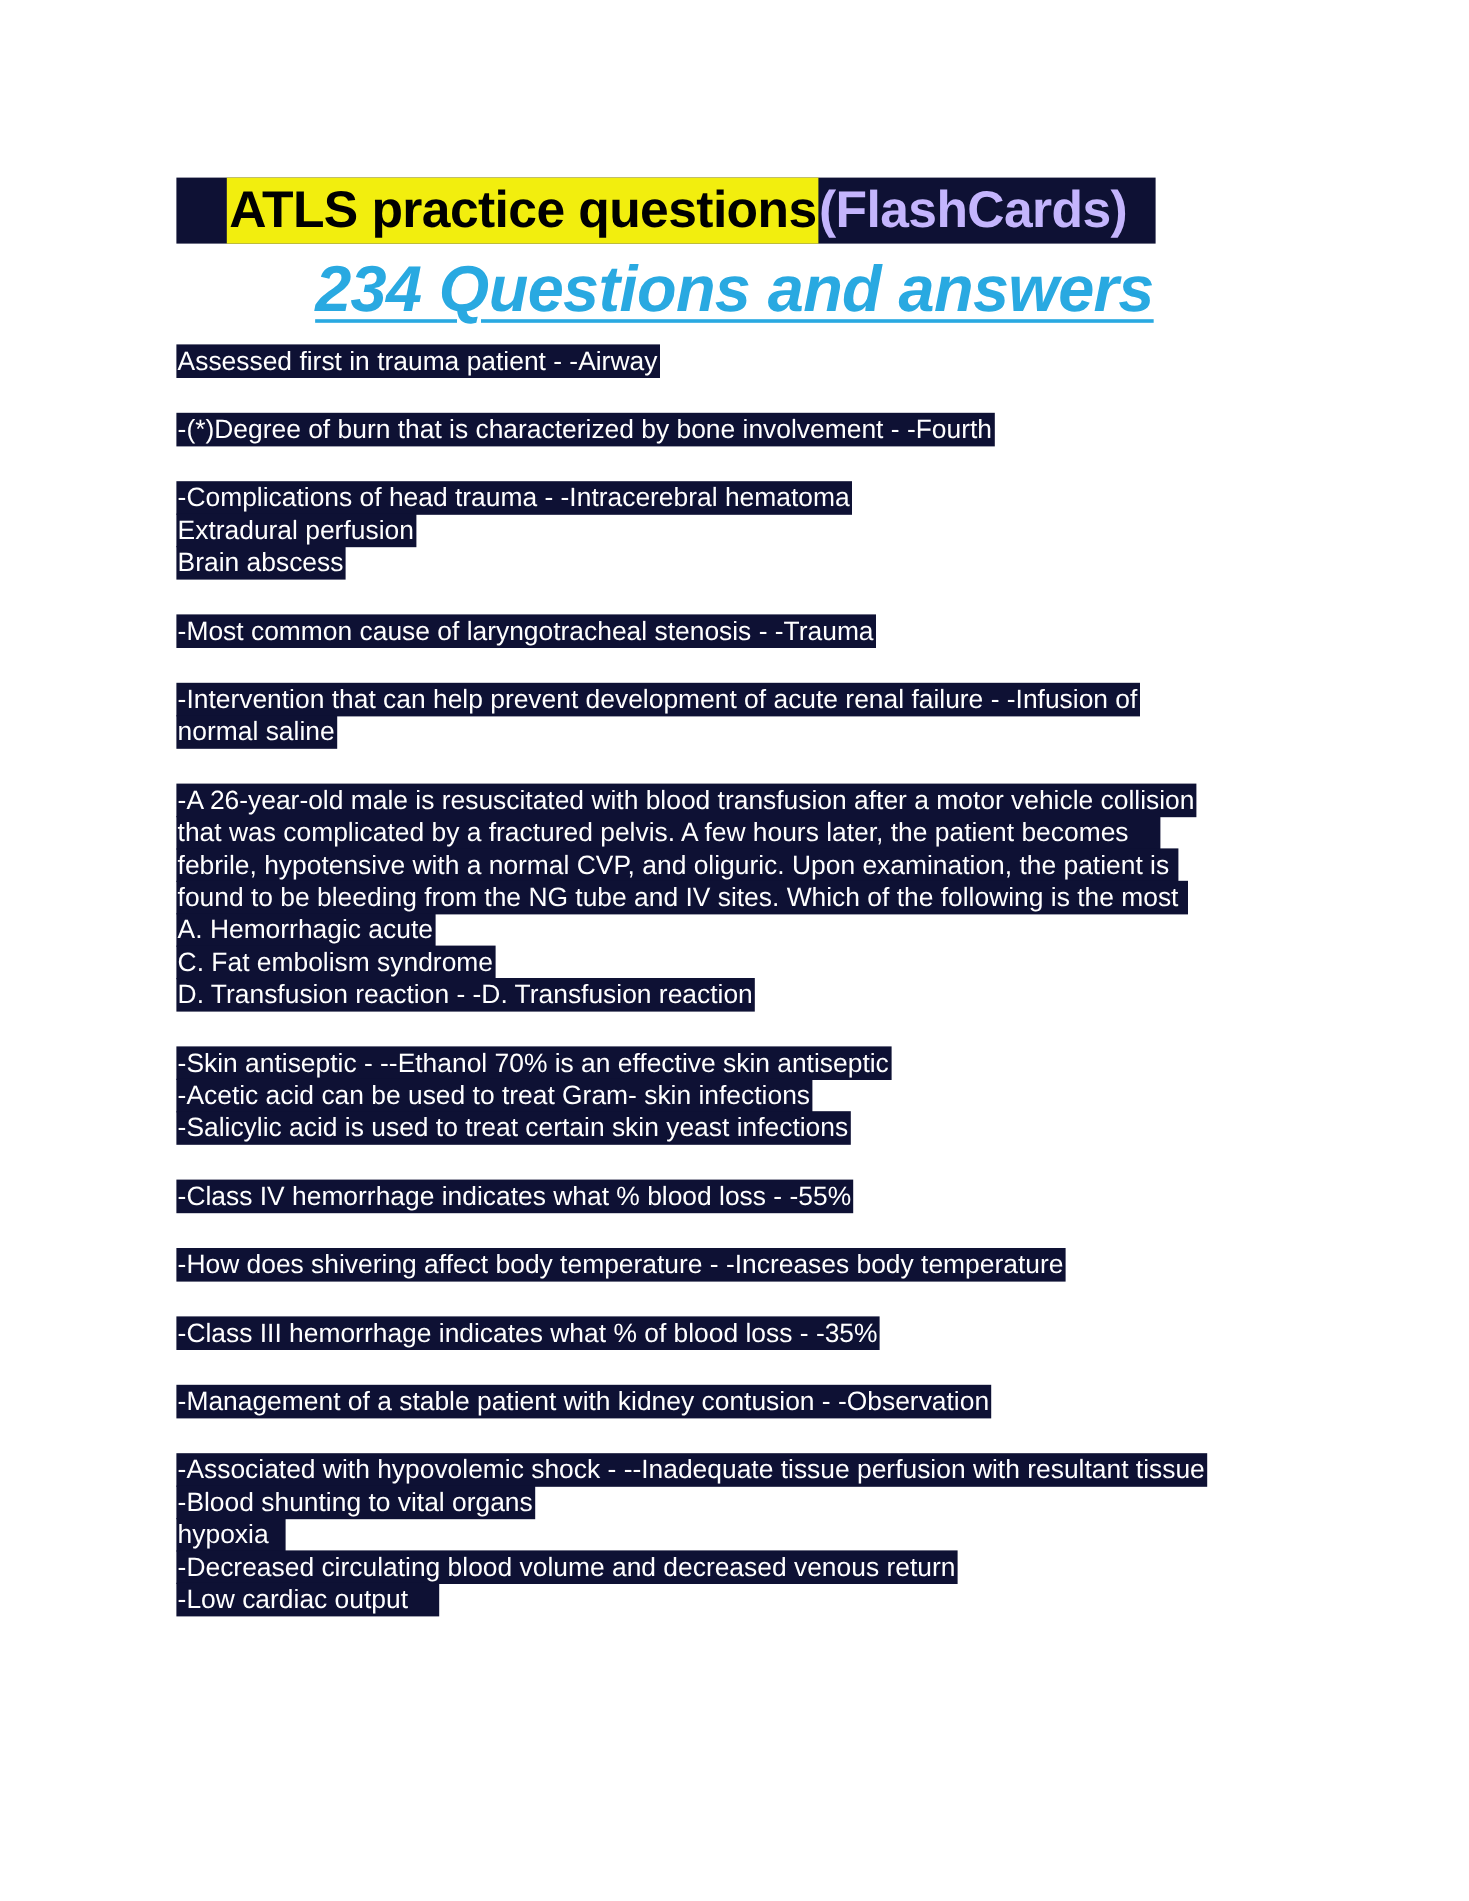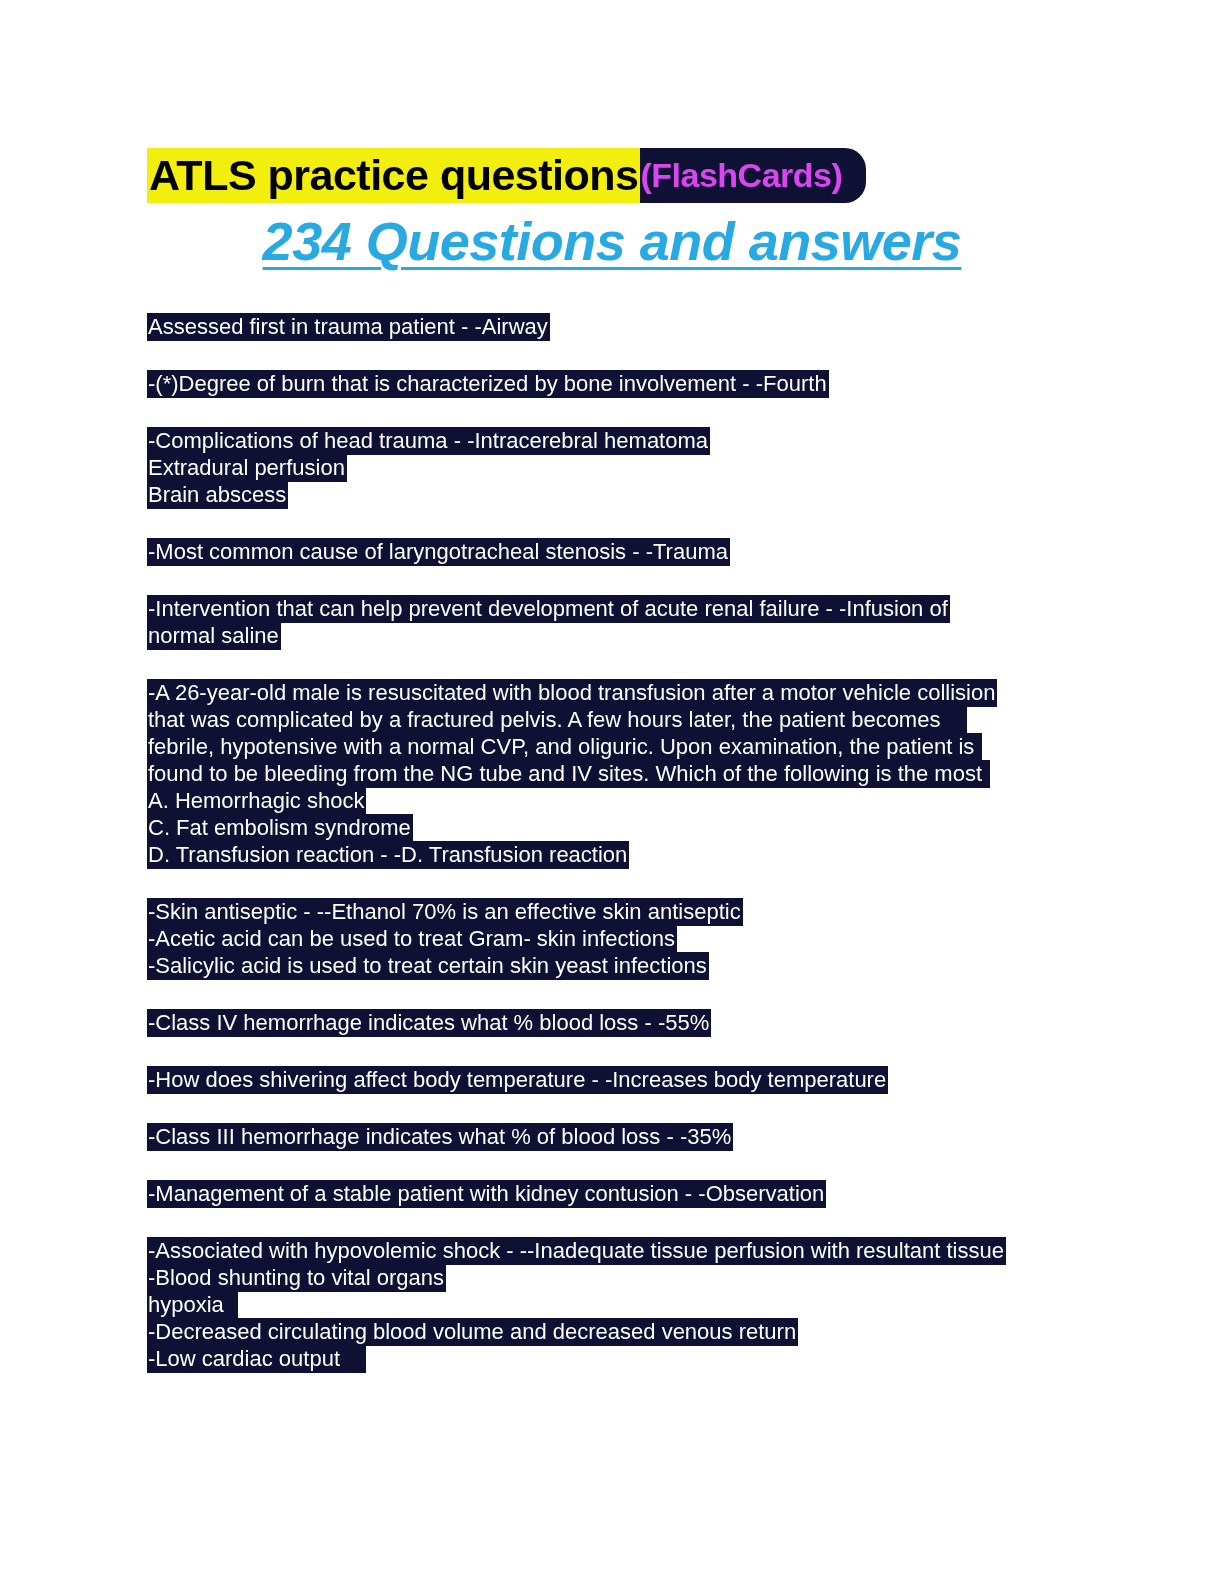--- a/index.html
+++ b/index.html
@@ -19,38 +19,38 @@
   }
   
   .title-bar {
     position: absolute;
     left: 147px;
     top: 148px;
     height: 55px;
     background: var(--navy);
     display: flex;
     align-items: center;
+    padding-left: 42px;
     padding-right: 24px;
     white-space: nowrap;
-    border-radius: 21px;
   }
   .title-main {
     background: var(--yellow);
     color: #000000;
     font-size: 43px;
     font-weight: bold;
     line-height: 55px;
     height: 55px;
     display: inline-block;
     padding: 0 2px;
     letter-spacing: -0.5px;
   }
   .title-suffix {
-    color: #d946ef;
-    font-size: 34px;
+    color: #c4b5fd;
+    font-size: 43px;
     font-weight: bold;
     line-height: 55px;
     display: inline-block;
     letter-spacing: -0.5px;
   }
   
   .subtitle-wrap {
     position: absolute;
     left: 0;
     top: 210px;
@@ -67,21 +67,20 @@
     text-underline-offset: 7px;
     letter-spacing: -0.5px;
     cursor: pointer;
   }
   
   .content {
     position: absolute;
     left: 147px;
     top: 287px;
     width: 1000px;
-    margin-top: 26px;
   }
   .para { margin-bottom: 30px; }
   .line {
     line-height: 27px;
     font-size: 22px;
     min-height: 27px;
   }
   .hl {
     background: var(--navy);
     color: #ffffff;
@@ -126,21 +125,21 @@
     <div class="para">
       <div class="line"><span class="hl">-Intervention that can help prevent development of acute renal failure - -Infusion of</span></div>
       <div class="line"><span class="hl">normal saline</span></div>
     </div>
 
     <div class="para">
       <div class="line"><span class="hl">-A 26-year-old male is resuscitated with blood transfusion after a motor vehicle collision</span></div>
       <div class="line"><span class="hl">that was complicated by a fractured pelvis. A few hours later, the patient becomes    </span></div>
       <div class="line"><span class="hl">febrile, hypotensive with a normal CVP, and oliguric. Upon examination, the patient is </span></div>
       <div class="line"><span class="hl">found to be bleeding from the NG tube and IV sites. Which of the following is the most </span></div>
-      <div class="line"><span class="hl">A. Hemorrhagic shock</span></div>
+      <div class="line"><span class="hl">A. Hemorrhagic acute</span></div>
       <div class="line"><span class="hl">C. Fat embolism syndrome</span></div>
       <div class="line"><span class="hl">D. Transfusion reaction - -D. Transfusion reaction</span></div>
     </div>
 
     <div class="para">
       <div class="line"><span class="hl">-Skin antiseptic - --Ethanol 70% is an effective skin antiseptic</span></div>
       <div class="line"><span class="hl">-Acetic acid can be used to treat Gram- skin infections</span></div>
       <div class="line"><span class="hl">-Salicylic acid is used to treat certain skin yeast infections</span></div>
     </div>
 

